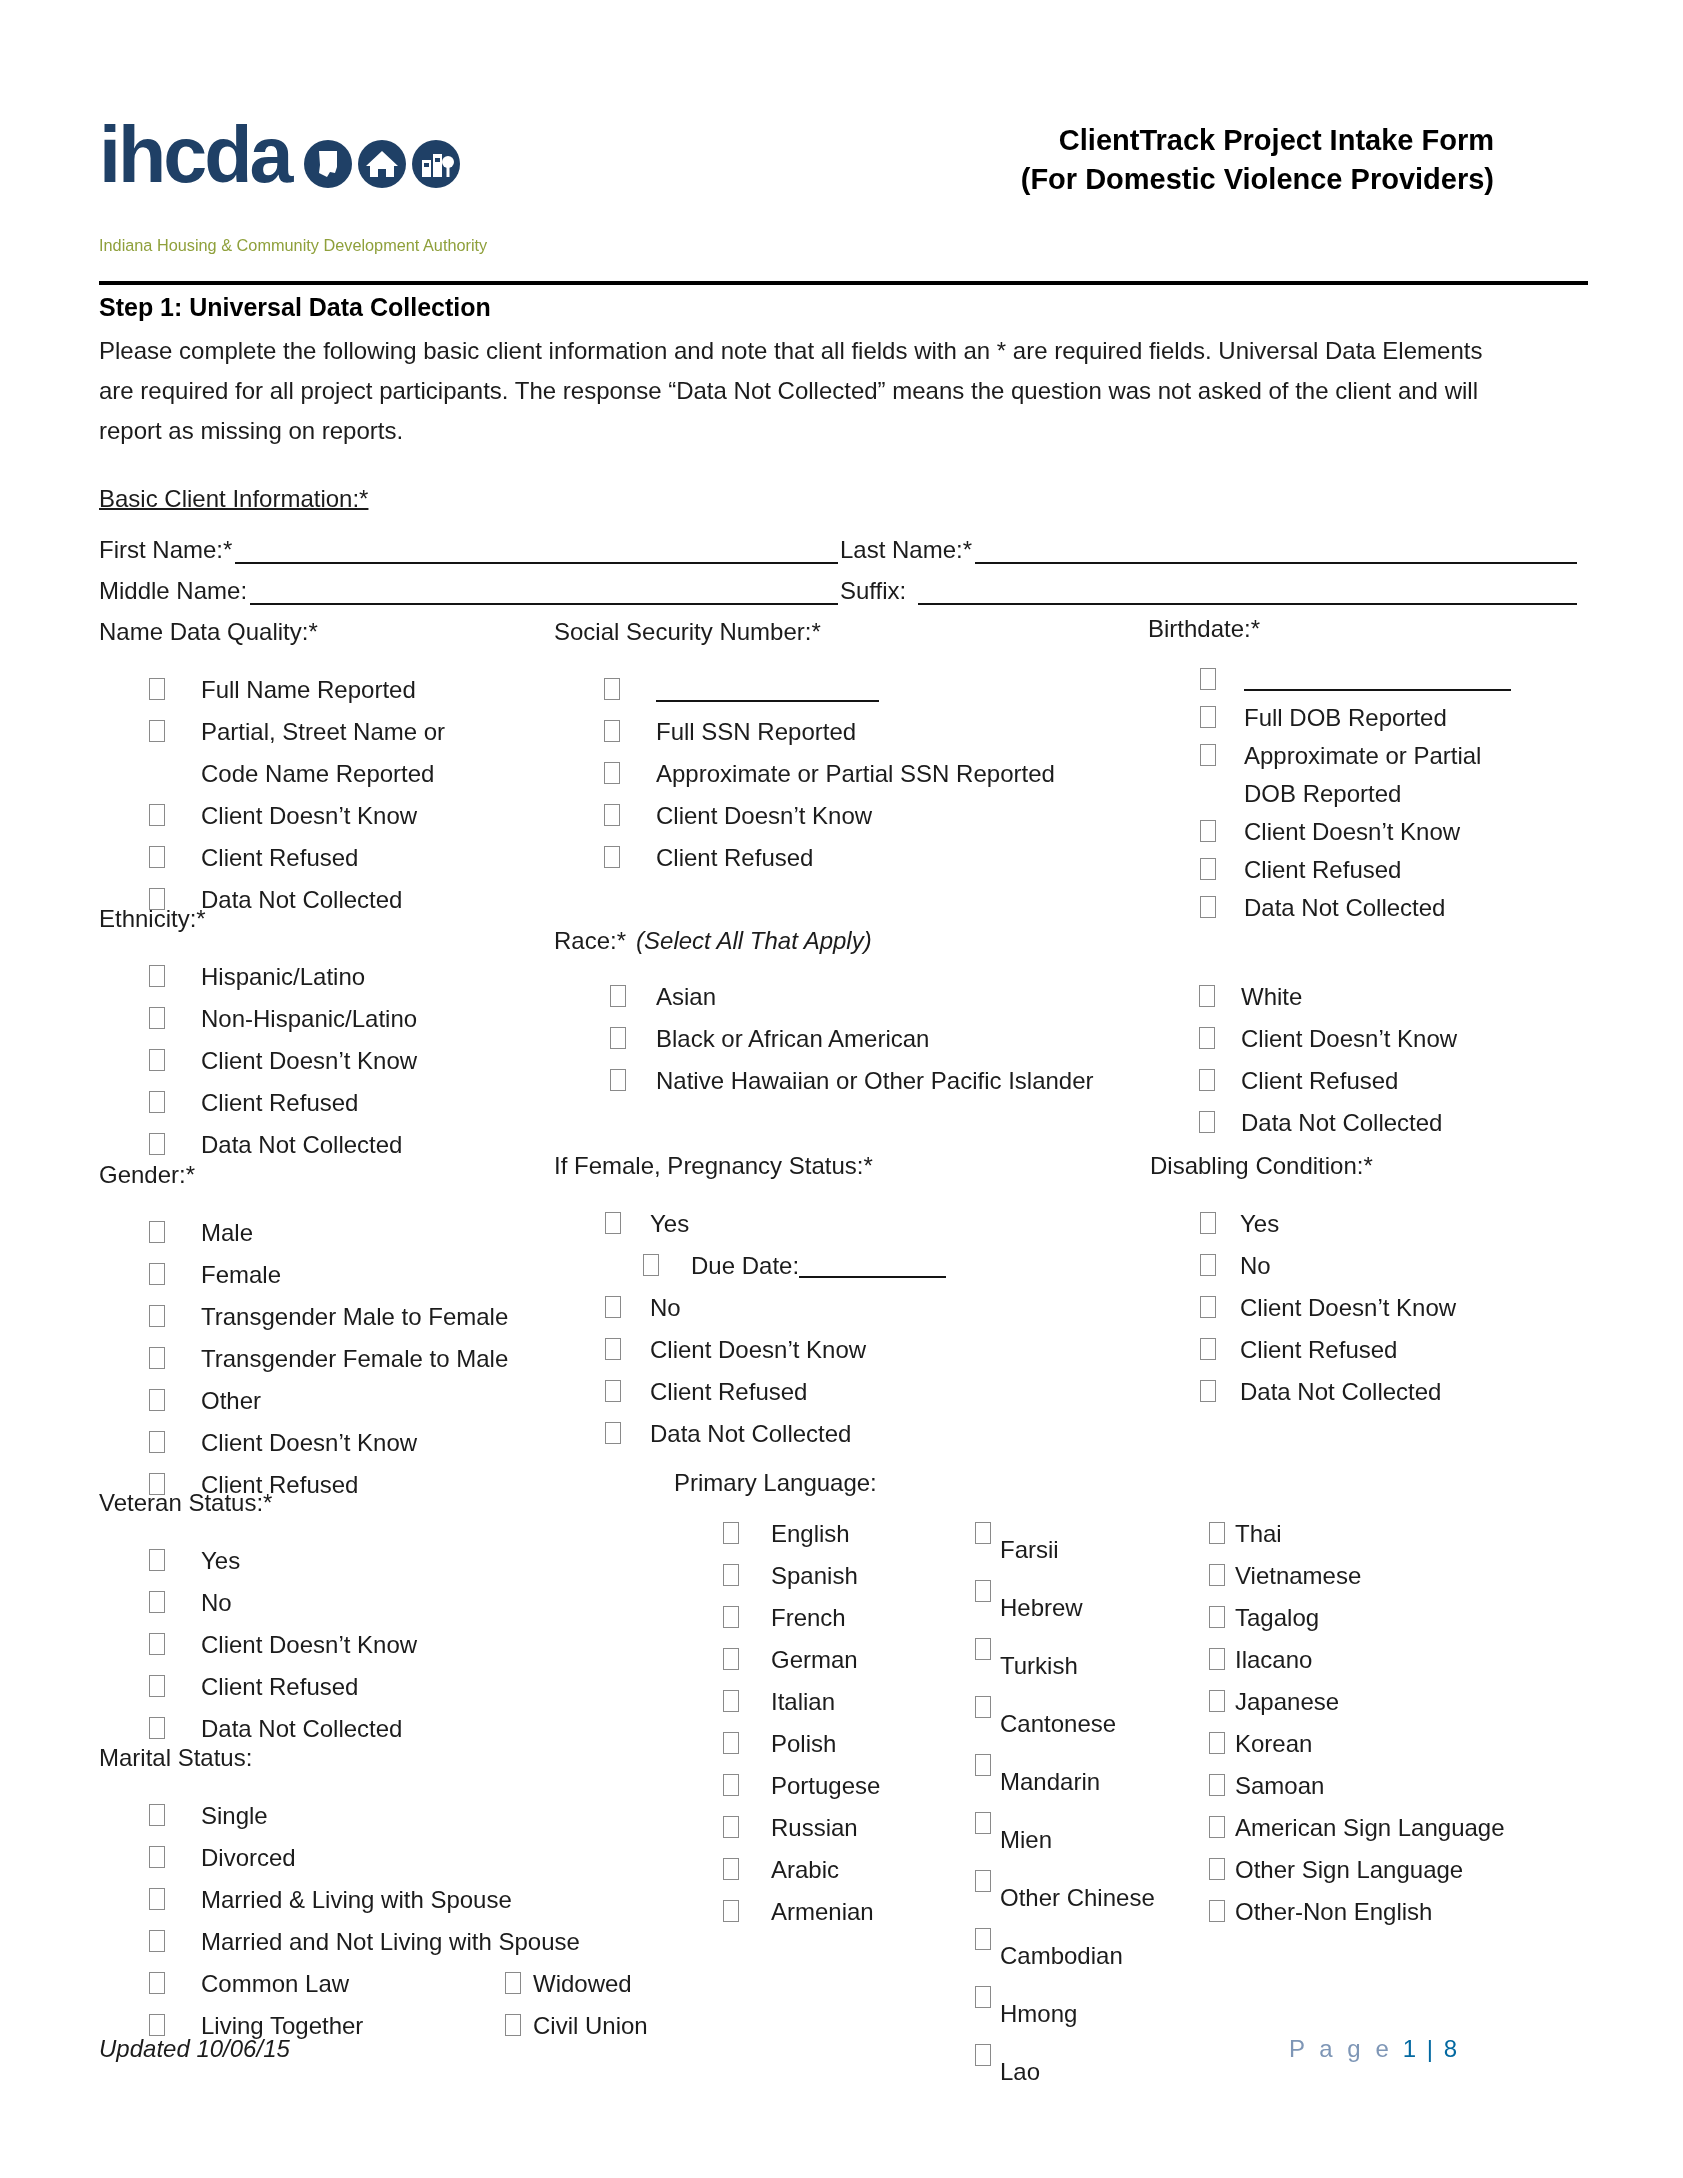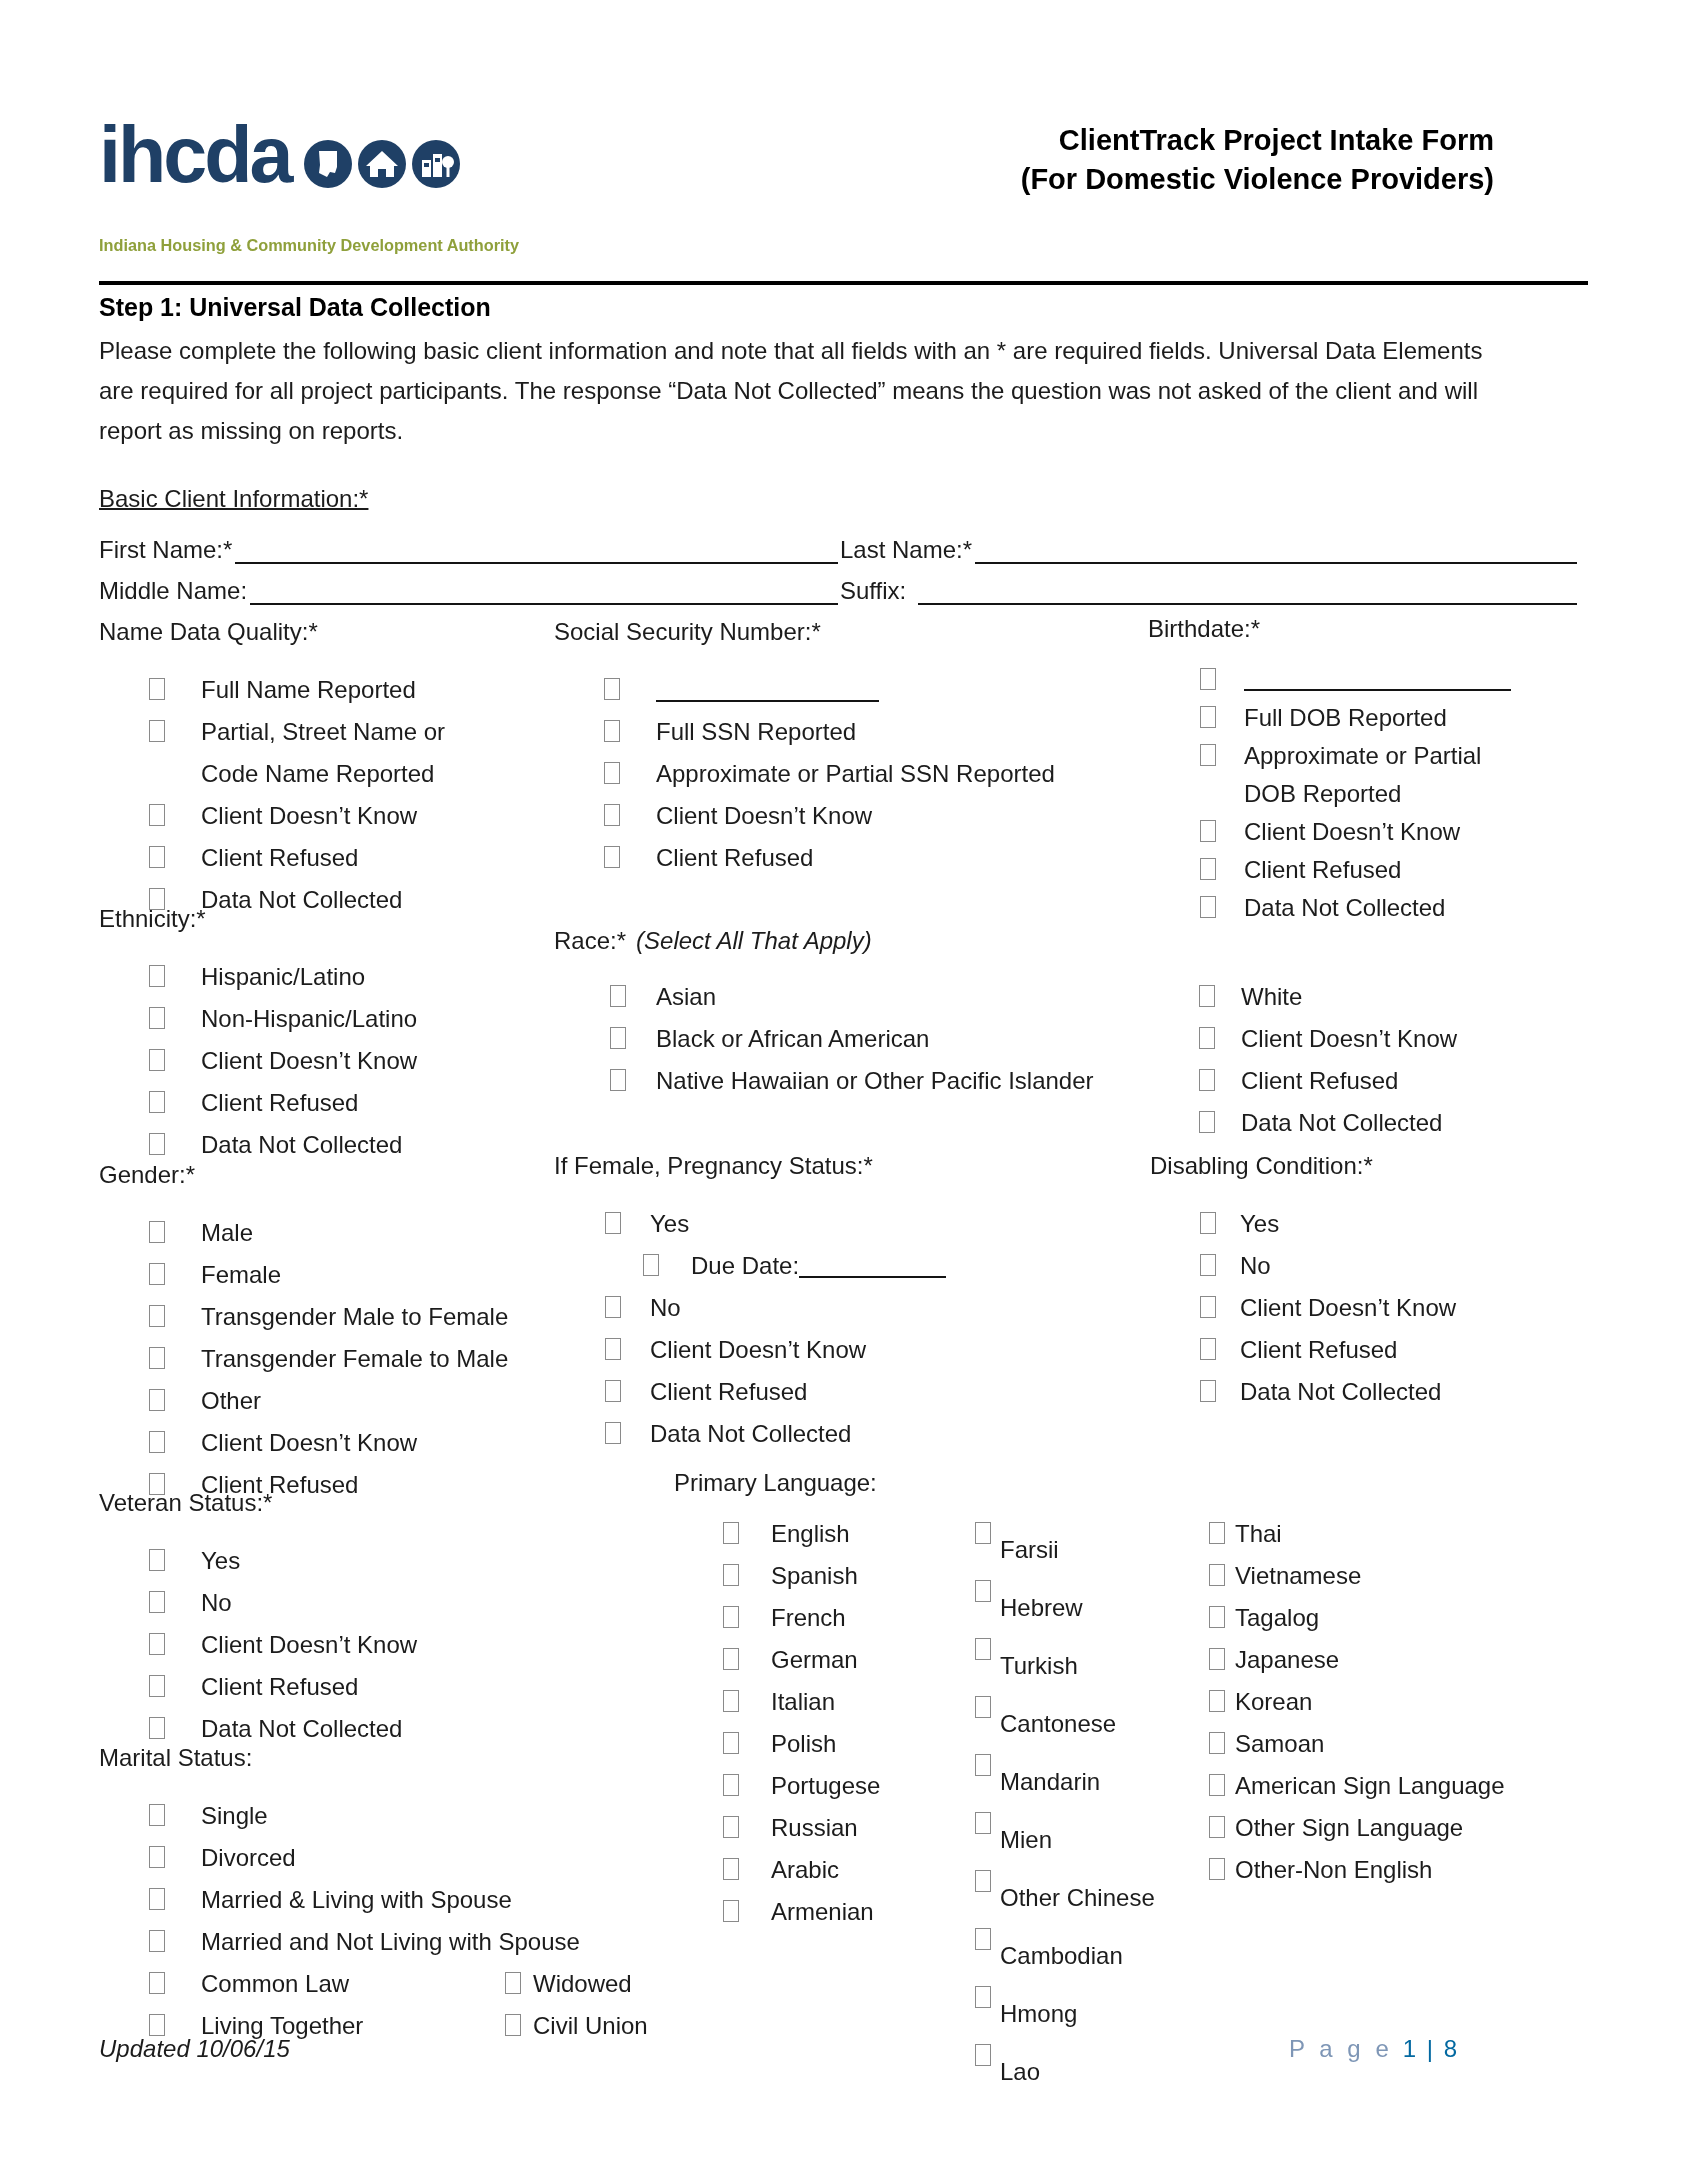--- a/index.html
+++ b/index.html
@@ -9,21 +9,21 @@
     font-family:"Liberation Sans", sans-serif; color:#1c1c1c; font-size:24px;
     overflow:hidden;
   }
   .abs { position:absolute; }
 
   
   .logo-block { left:99px; top:117px; display:flex; align-items:flex-end; }
   .brand { font-size:79px; font-weight:bold; color:#1f4066; letter-spacing:-3px; line-height:0.95; }
   .circles { display:flex; gap:6px; margin-left:14px; margin-bottom:4px; }
   .circle svg { display:block; }
-  .tagline { left:99px; top:236px; color:#8fa03b; font-weight:bold; font-size:16.3px; }
+  .tagline { left:99px; top:236px; color:#8fa03b; font-weight:normal; font-size:16.3px; }
   .title-block { right:94px; top:121px; text-align:right; font-weight:bold; font-size:29px; line-height:39px; color:#000; }
   .header-rule { left:99px; top:281px; width:1490px; height:4px; background:#000; }
 
   
   .step-heading { left:99px; top:293px; font-size:25px; font-weight:bold; color:#000; }
   .intro { left:99px; top:331px; width:1406px; line-height:40px; font-size:24px; }
 
   
   .basic-heading { left:99px; top:485px; text-decoration:underline; text-decoration-thickness:2px; }
   .fieldrow { display:flex; height:42px; }
@@ -608,20 +608,24 @@
           <div class="opt">
             <span class="box"></span>
             <span class="lbl">Vietnamese</span>
           </div>
 
           <div class="opt">
             <span class="box"></span>
             <span class="lbl">Tagalog</span>
           </div>
 
+          <div class="opt">
+            <span class="box"></span>
+            <span class="lbl">Ilacano</span>
+          </div>
 
           <div class="opt">
             <span class="box"></span>
             <span class="lbl">Japanese</span>
           </div>
 
           <div class="opt">
             <span class="box"></span>
             <span class="lbl">Korean</span>
           </div>

